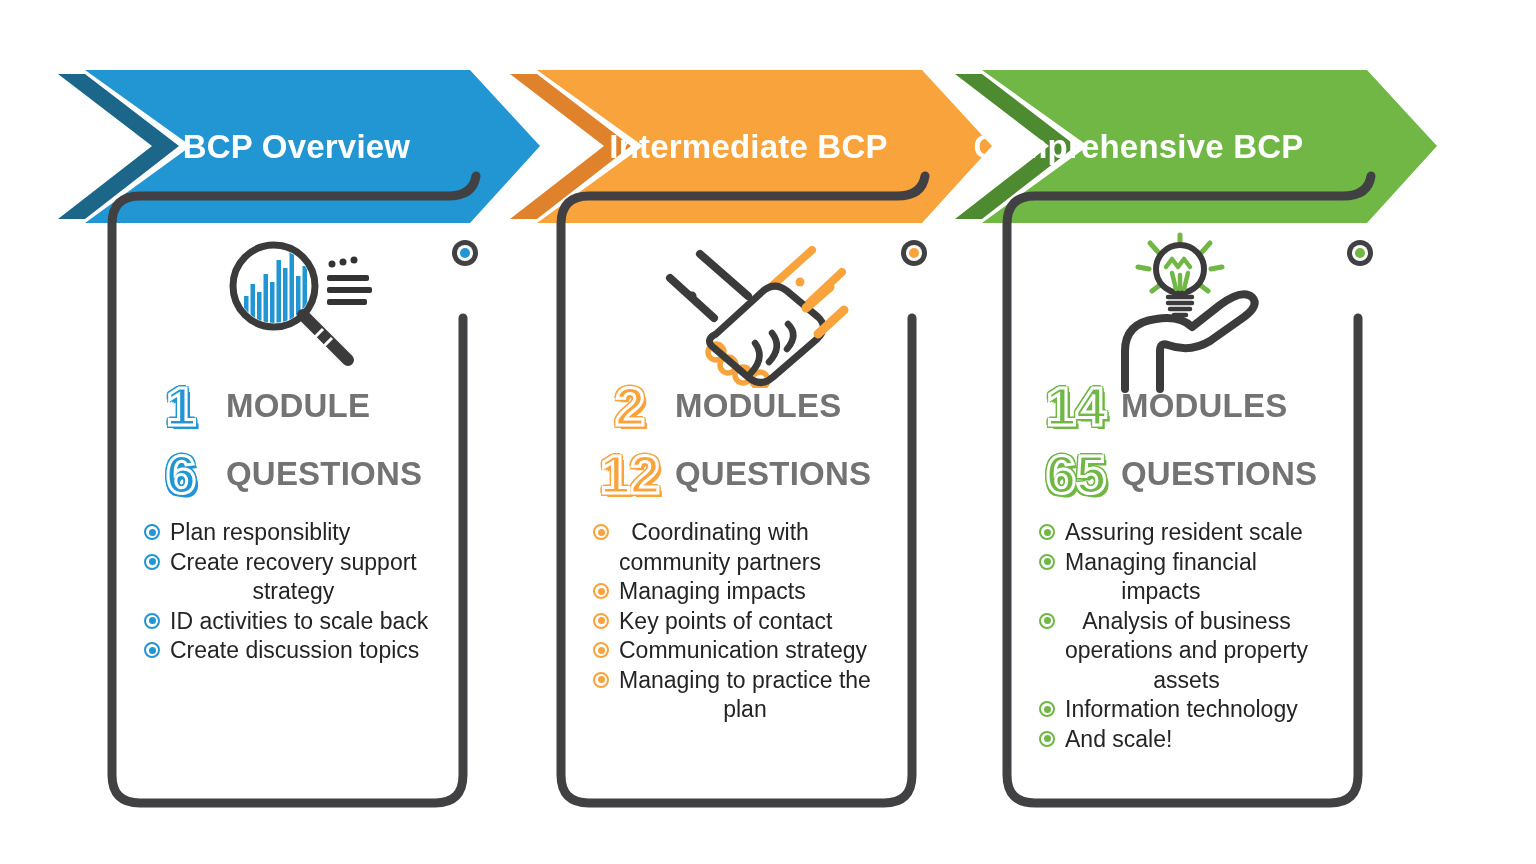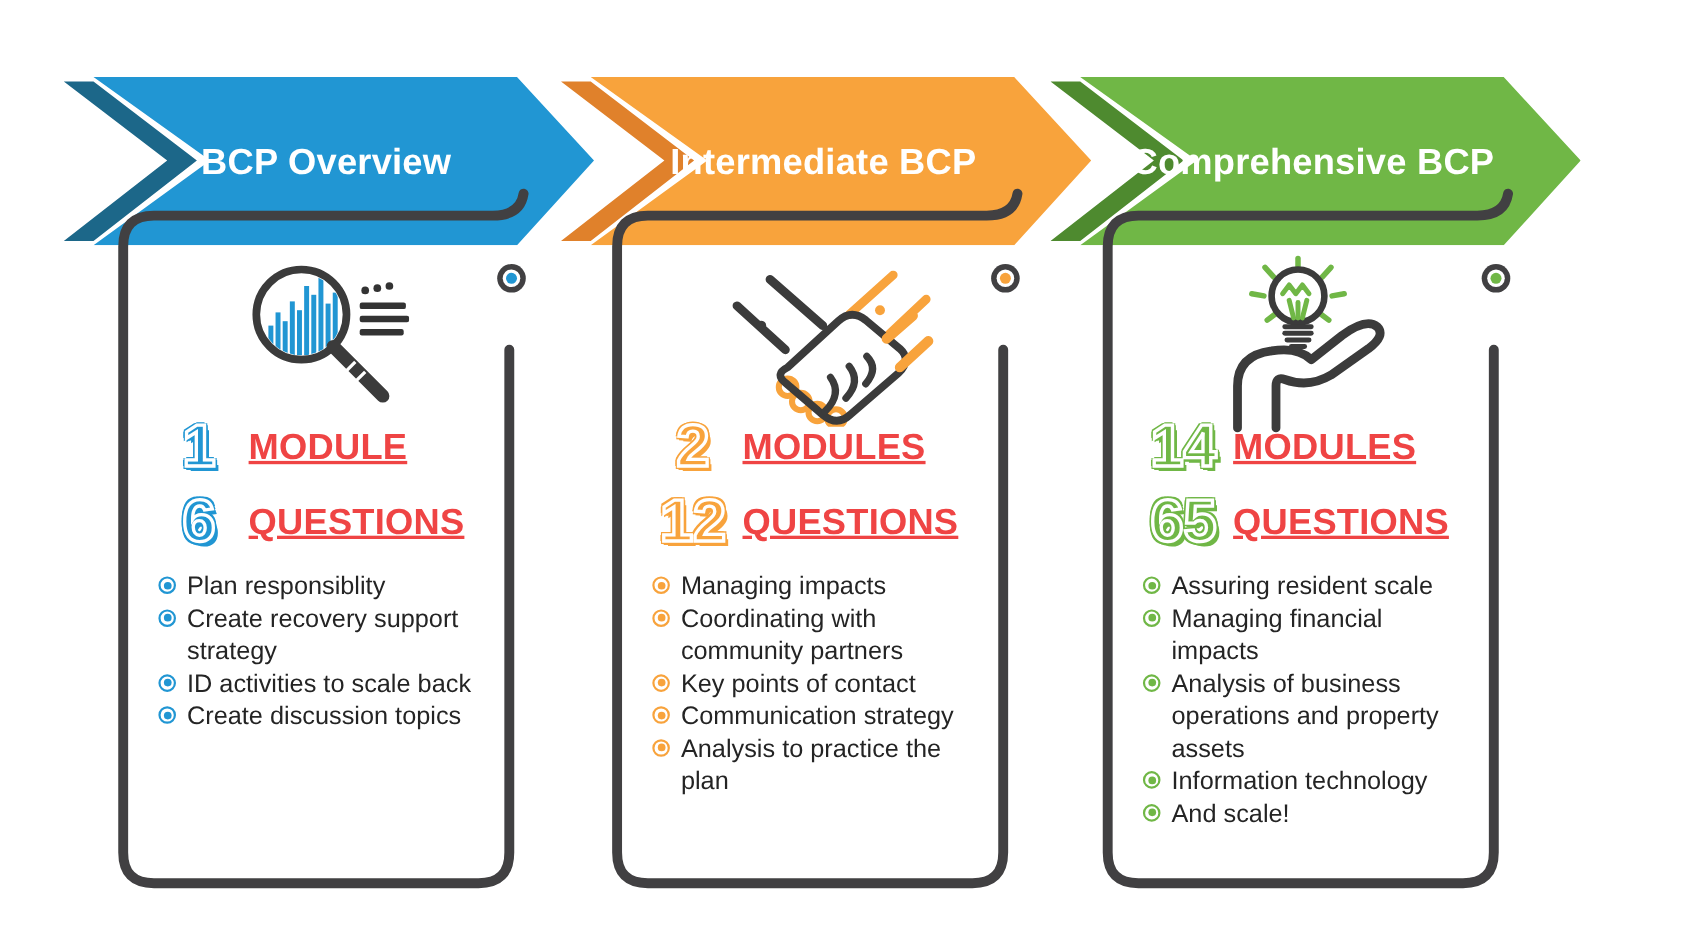--- a/index.html
+++ b/index.html
@@ -30,23 +30,23 @@
   .content{position:absolute;top:378px;width:310px;z-index:4;}
   .stat-row{display:flex;align-items:center;gap:8px;height:56px;margin-bottom:12px;}
   .num{flex:0 0 74px;text-align:center;font-size:54px;font-weight:700;line-height:1;
        color:var(--main);
        -webkit-text-stroke:3px #ffffff;
        text-shadow:
          3px 0 0 var(--main), -3px 0 0 var(--main), 0 3px 0 var(--main), 0 -3px 0 var(--main),
          2.5px 2.5px 0 var(--main), -2.5px 2.5px 0 var(--main),
          2.5px -2.5px 0 var(--main), -2.5px -2.5px 0 var(--main),
          4px 4px 0 var(--main);}
-  .lbl{font-size:33px;font-weight:700;color:#ef4444;letter-spacing:0.2px;white-space:nowrap;text-decoration:underline;}
-
-  ul.list{list-style:none;margin:16px 0 0 0;padding:0;}
+  .lbl{font-size:33px;font-weight:700;color:#737373;letter-spacing:0.2px;white-space:nowrap;}
+
+  ul.list{list-style:none;margin:16px 0 0 0;padding:0;text-align:center;}
   ul.list li{display:flex;gap:10px;align-items:flex-start;}
   .dot{flex:0 0 16px;height:16px;margin-top:6px;border-radius:50%;
        border:2.5px solid var(--main);box-sizing:border-box;position:relative;}
   .dot::after{content:"";position:absolute;left:50%;top:50%;width:7px;height:7px;margin:-3.5px 0 0 -3.5px;
        border-radius:50%;background:var(--main);}
   .txt{font-size:23px;line-height:29.5px;color:#242424;white-space:pre-line;}
 </style>
 </head>
 <body>
 
@@ -184,50 +184,50 @@
         <span class="num">2</span>
         <span class="lbl">MODULES</span>
       </div>
       <div class="stat-row">
         <span class="num">12</span>
         <span class="lbl">QUESTIONS</span>
       </div>
       <ul class="list">
         <li>
             <span class="dot"></span>
-            <span class="txt">Managing impacts</span>
-          </li>
-        <li>
-            <span class="dot"></span>
             <span class="txt">Coordinating with
 community partners</span>
           </li>
         <li>
             <span class="dot"></span>
+            <span class="txt">Managing impacts</span>
+          </li>
+        <li>
+            <span class="dot"></span>
             <span class="txt">Key points of contact</span>
           </li>
         <li>
             <span class="dot"></span>
             <span class="txt">Communication strategy</span>
           </li>
         <li>
             <span class="dot"></span>
-            <span class="txt">Analysis to practice the
+            <span class="txt">Managing to practice the
 plan</span>
           </li>
       </ul>
     </div>
   </div>
 
   <div class="col" style="--main: #70b746; --dark: #4e8a2f;">
     <svg class="banner" style="left:955px" viewBox="0 0 482 153">
       <polygon class="chev" points="0,4 27,4 121,76 27,149 0,149 94,76"></polygon>
       <polygon class="body" points="27,0 412,0 482,76 412,153 27,153 133,76"></polygon>
     </svg>
-    <div class="banner-title" style="left:955px">
+    <div class="banner-title" style="left:900px">
       <span>Comprehensive BCP</span>
     </div>
 
     <svg class="card" style="left:995px" viewBox="0 0 392 650">
       <path d="M376,8 Q373,28 348,28 L40,28 Q12,28 12,56 L12,607 Q12,635 40,635 L335,635 Q363,635 363,607 L363,150"></path>
       <circle class="badge-outer" cx="365" cy="85" r="13"></circle>
       <circle class="badge-mid" cx="365" cy="85" r="8"></circle>
       <circle class="badge-in" cx="365" cy="85" r="5"></circle>
     </svg>
 

